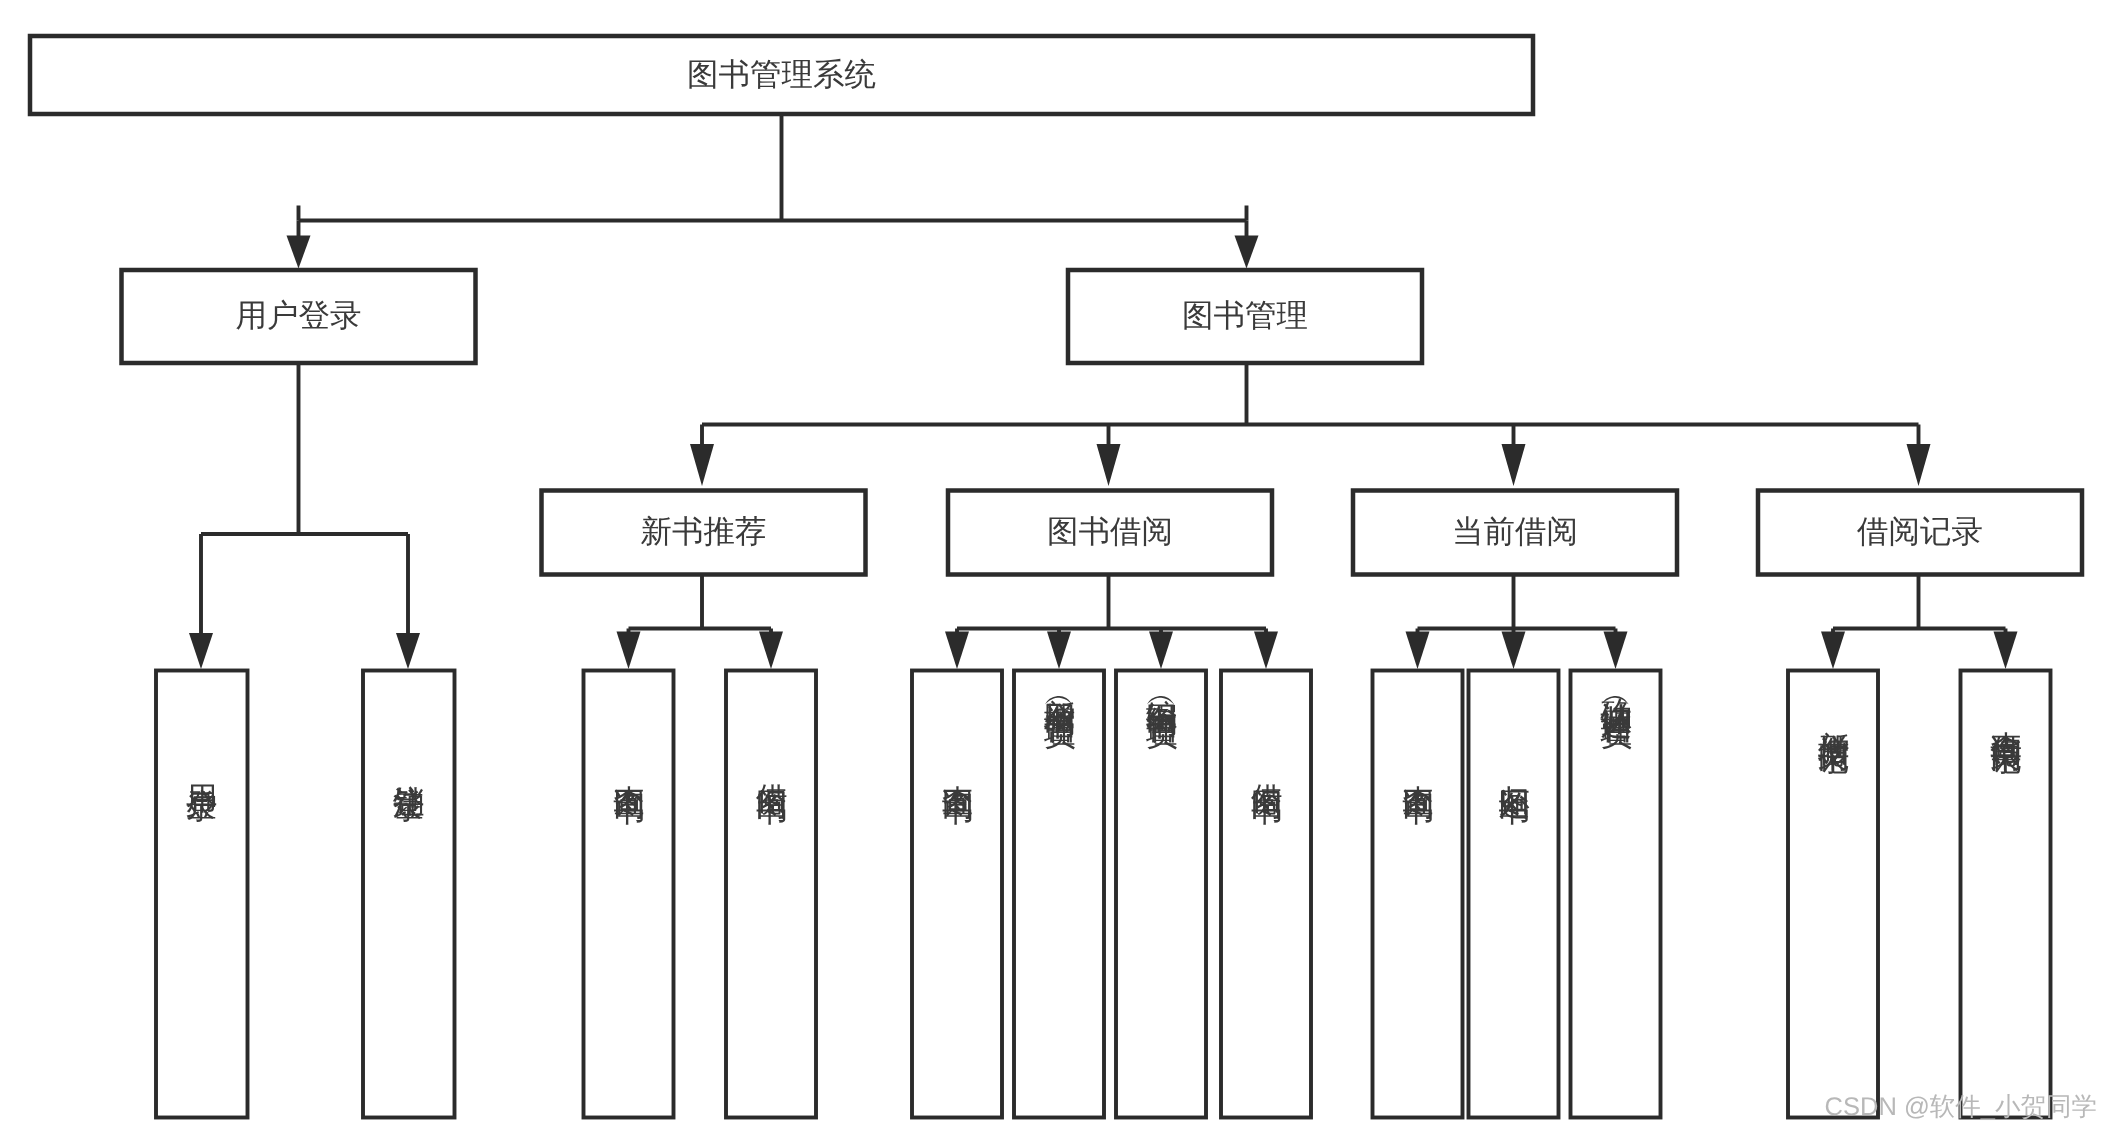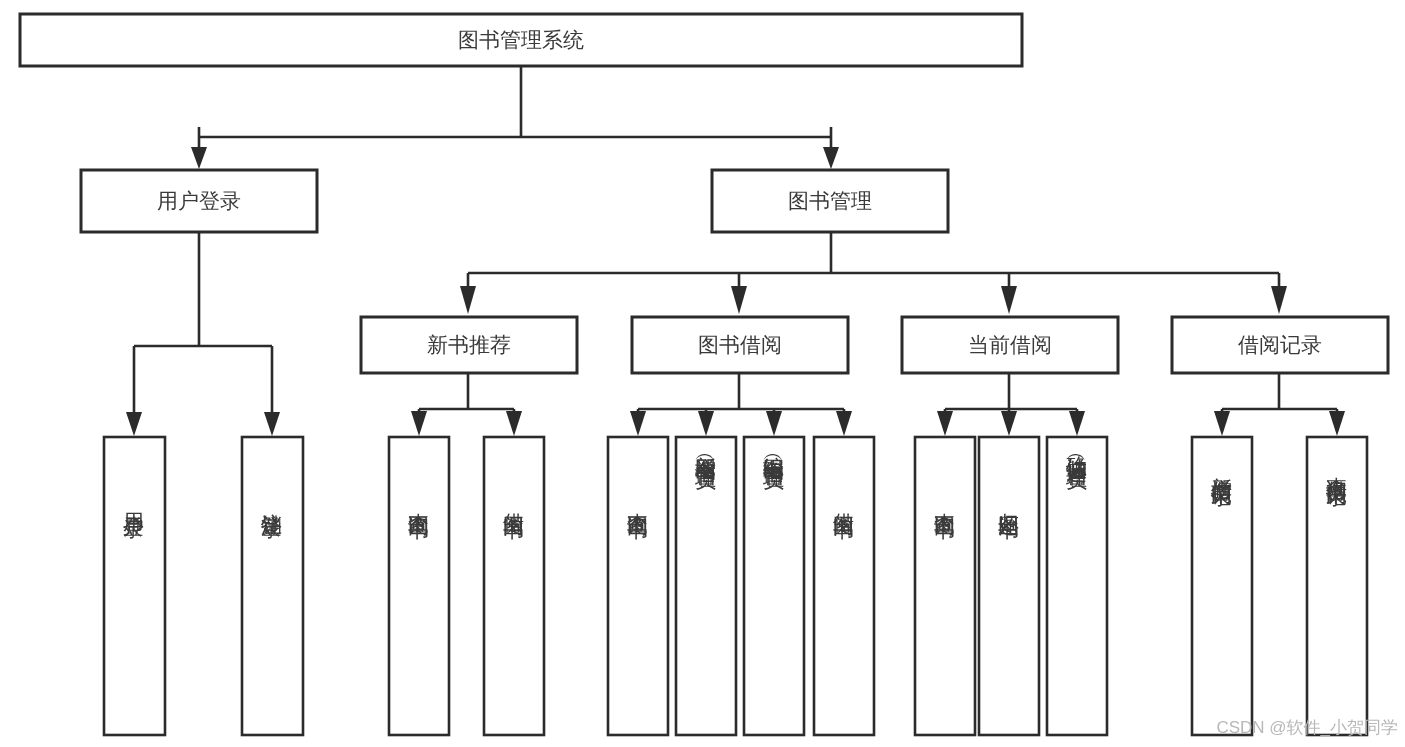--- a/index.html
+++ b/index.html
@@ -10,21 +10,21 @@
   body {
     width: 1405px;
     height: 747px;
     font-family: "Liberation Sans", "DejaVu Sans", sans-serif;
     position: relative;
     overflow: hidden;
   }
   #diagram-root {
     position: absolute;
     left: 0;
-    top: 0;
+    top: 10px;
     width: 1405px;
     height: 659px;
   }
   svg.diagram {
     display: block;
     width: 1405px;
     height: 747px;
   }
   .node-rect {
     fill: #ffffff;

